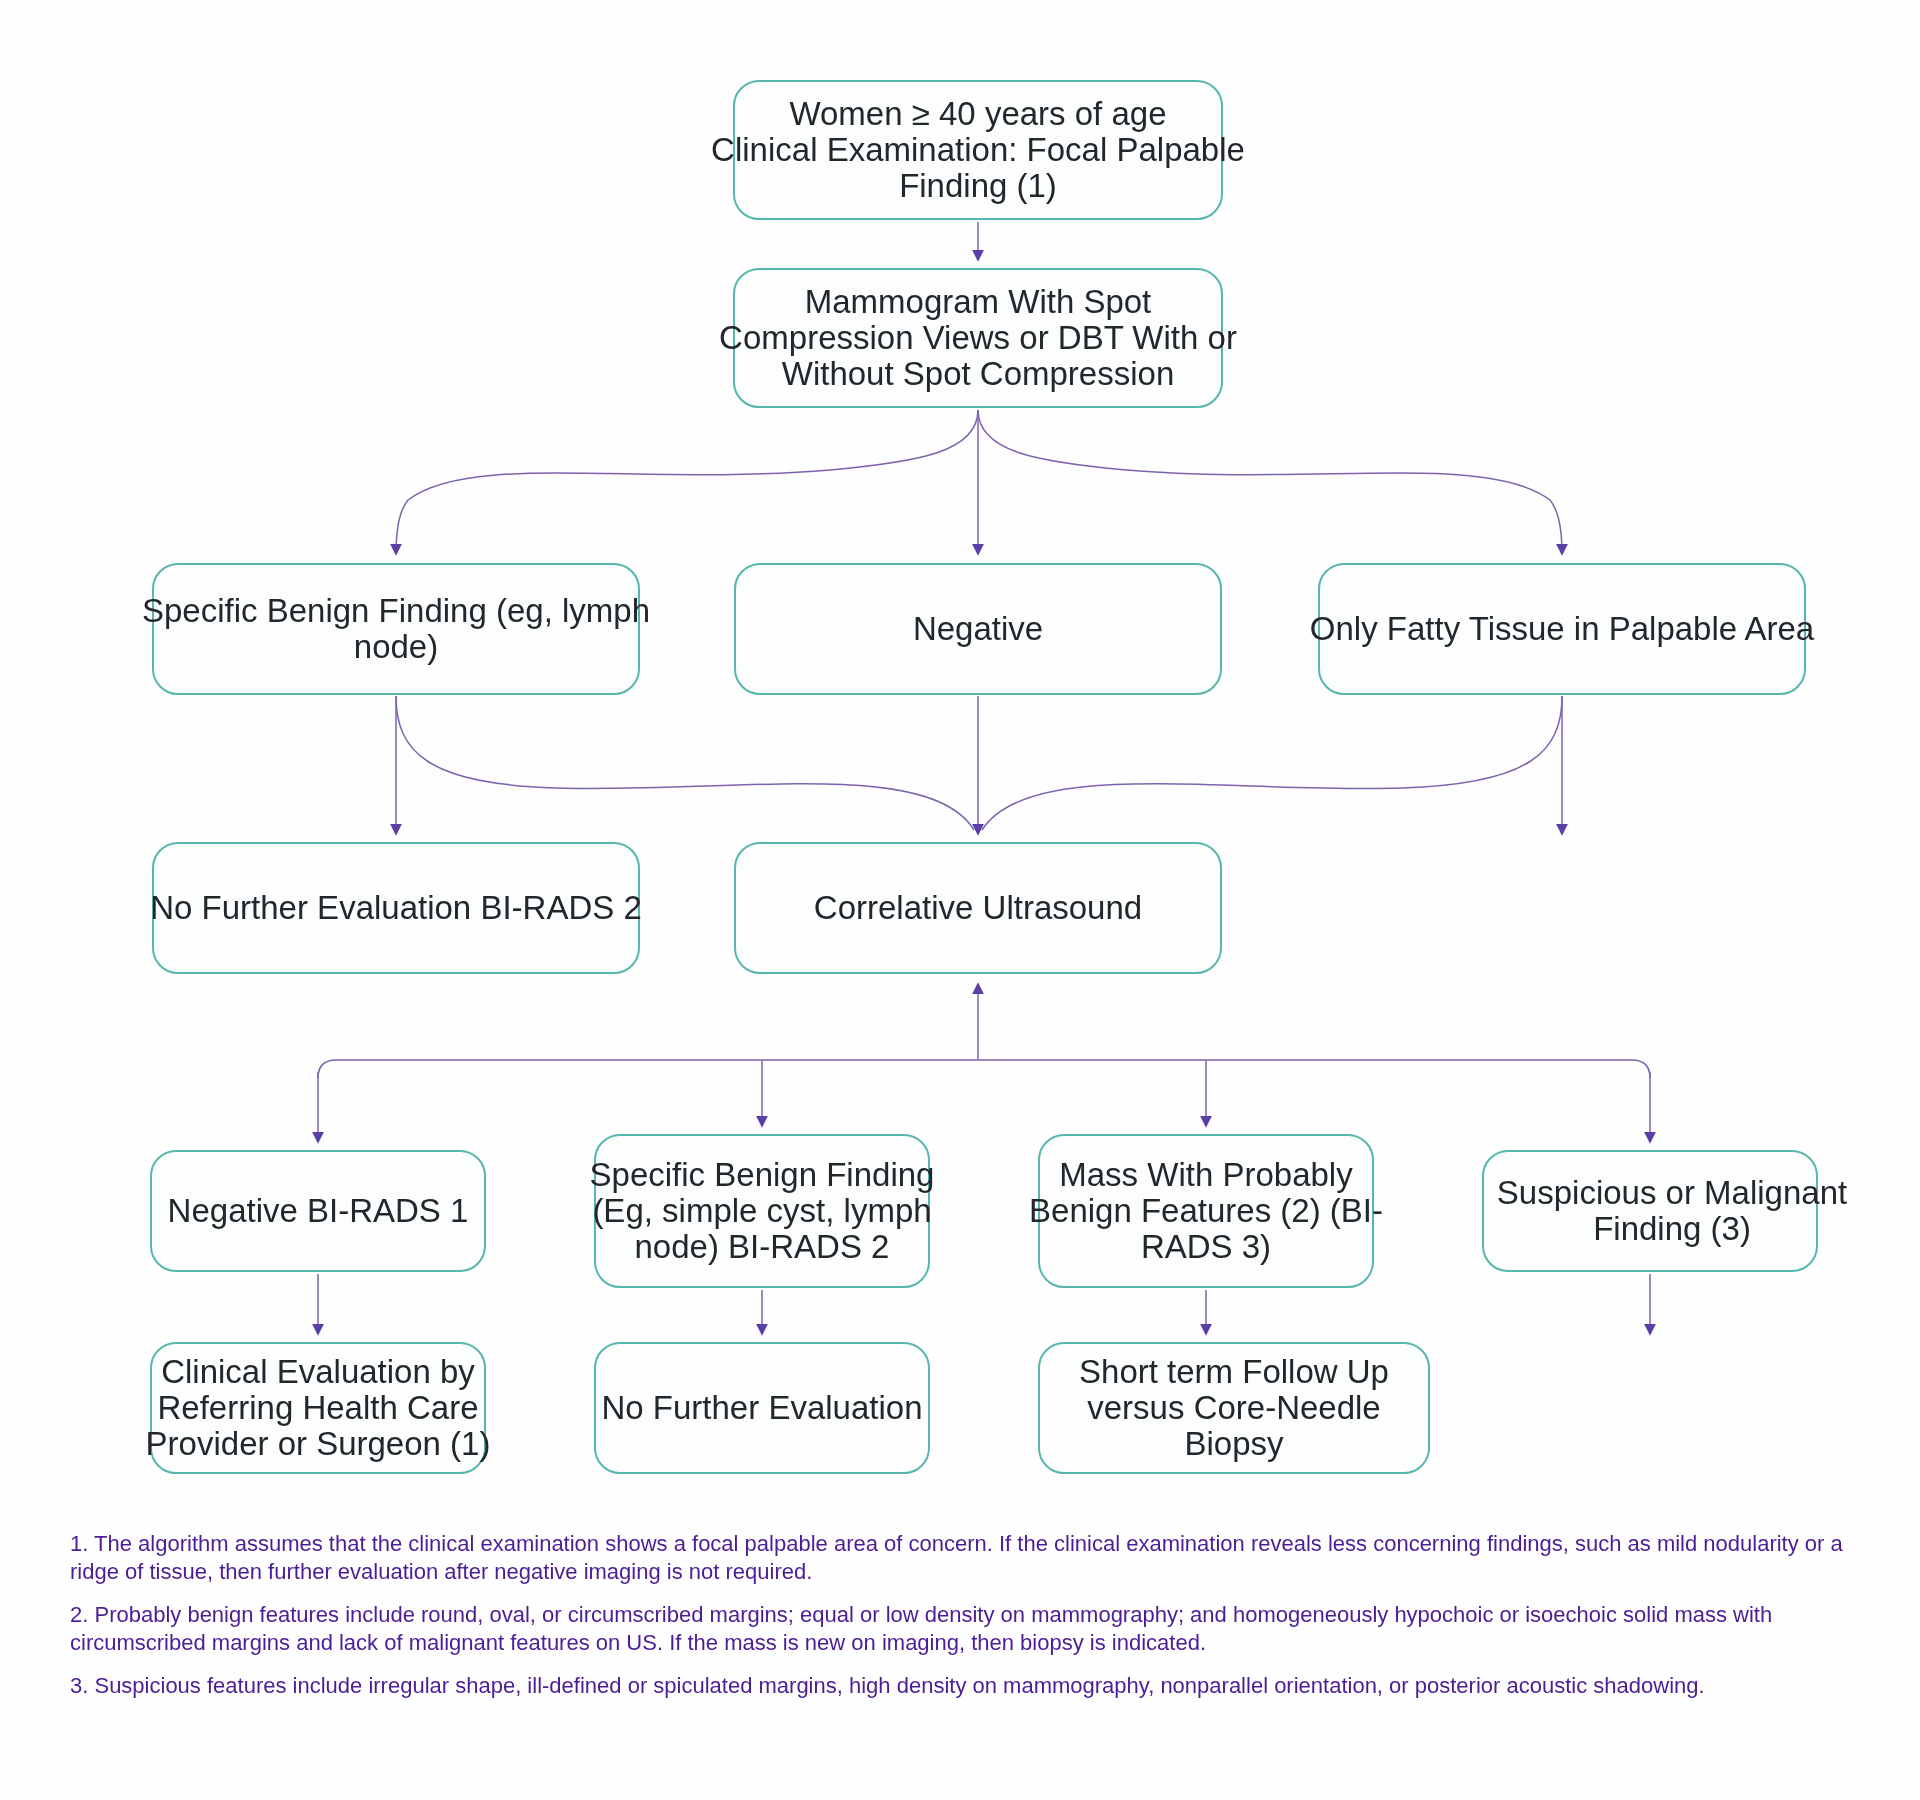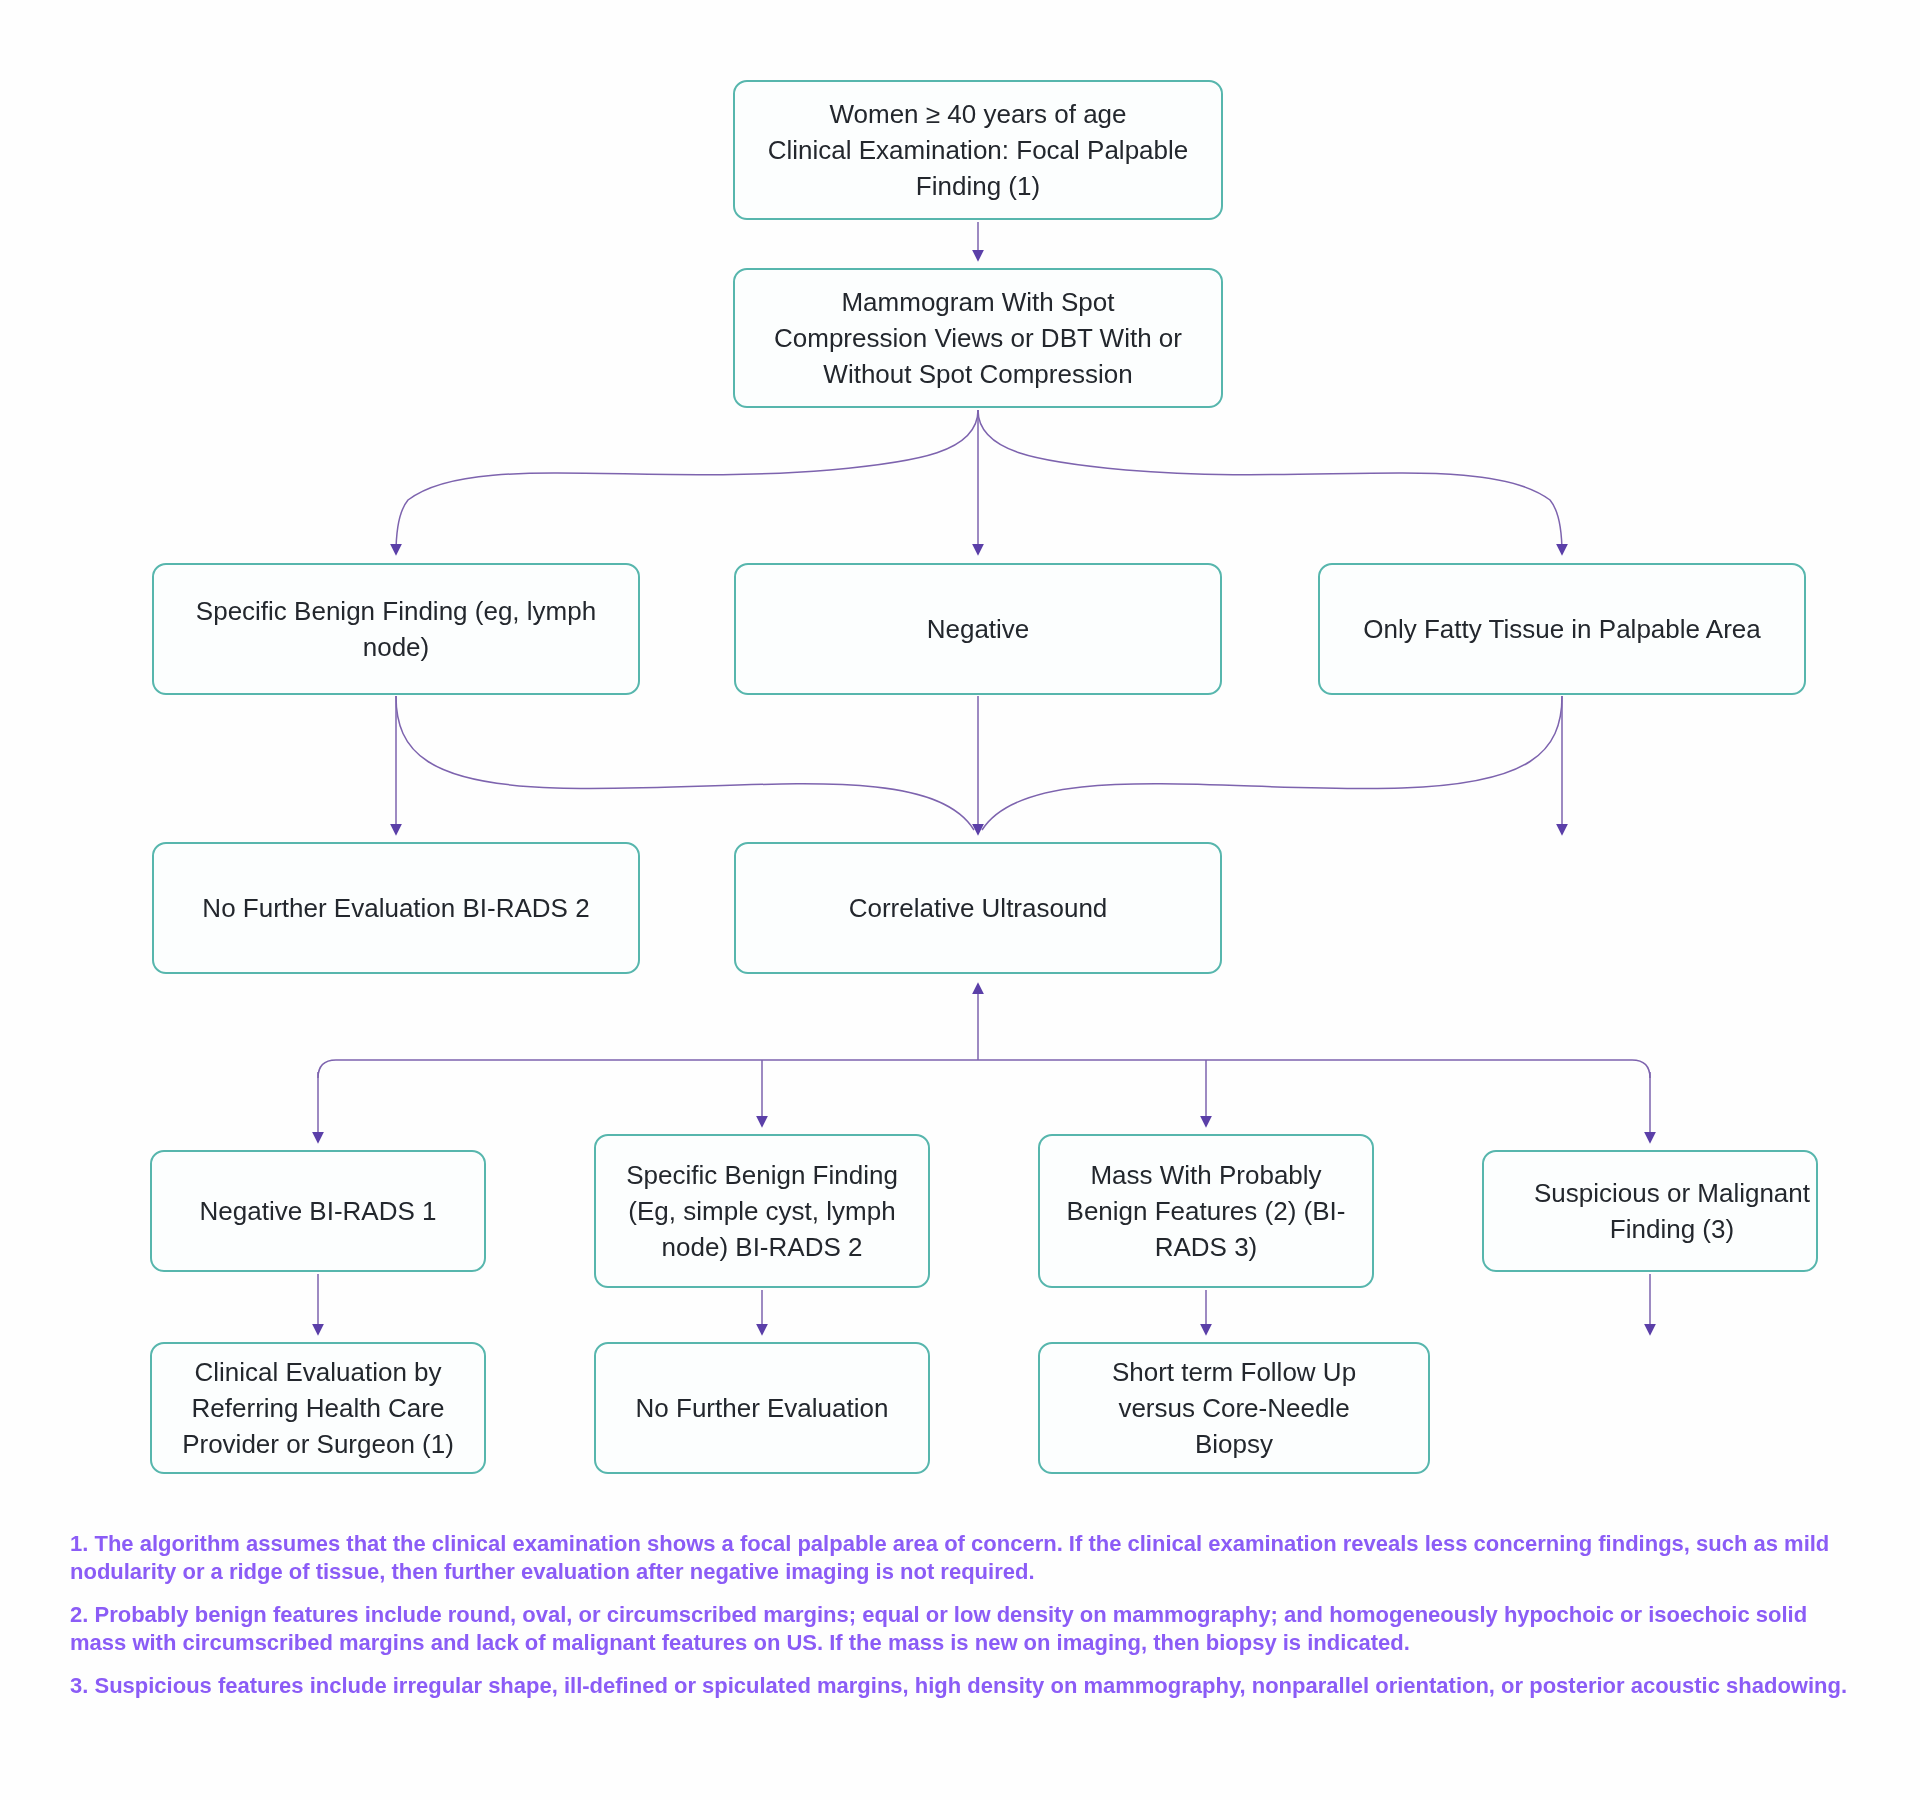--- a/index.html
+++ b/index.html
@@ -11,24 +11,24 @@
     overflow:hidden;
   }
   #edges{position:absolute;left:0;top:0;z-index:0;}
   .node{
     position:absolute;z-index:1;
     box-sizing:border-box;
     display:flex;align-items:center;justify-content:center;
     text-align:center;
     white-space:pre;
     border:2px solid #57b6ad;
-    border-radius:14px;
+    border-radius:26px;
     background:#fcfefe;
     color:#23272d;
-    font-size:26px;line-height:36px;
+    font-size:33px;line-height:36px;
   }
   
   .n-a{left:733px;top:80px;width:490px;height:140px;}
   .n-b{left:733px;top:268px;width:490px;height:140px;}
   
   .n-c1{left:152px;top:563px;width:488px;height:132px;}
   .n-c2{left:734px;top:563px;width:488px;height:132px;}
   .n-c3{left:1318px;top:563px;width:488px;height:132px;}
   
   .n-d1{left:152px;top:842px;width:488px;height:132px;}
@@ -40,21 +40,21 @@
   .n-e3{left:1038px;top:1134px;width:336px;height:154px;}
   .n-e4{left:1482px;top:1150px;width:336px;height:122px;padding-left:44px;}
   
   .n-f1{left:150px;top:1342px;width:336px;height:132px;}
   .n-f2{left:594px;top:1342px;width:336px;height:132px;}
   .n-f3{left:1038px;top:1342px;width:392px;height:132px;}
   .n-f4{left:1482px;top:1342px;width:336px;height:132px;}
   
   #footnotes{
     position:absolute;left:70px;top:1530px;width:1786px;z-index:1;
-    color:#8b5cf6;font-weight:bold;font-size:22px;line-height:28px;
+    color:#4c1d95;font-weight:normal;font-size:22px;line-height:28px;
   }
   #footnotes p{margin:0 0 15px 0;}
 </style>
 </head>
 <body>
 
 <div id="canvas">
 
   <svg id="edges" width="1920" height="1800" viewBox="0 0 1920 1800" fill="none" stroke="#7d63ae" stroke-width="1.5">
     <defs>

